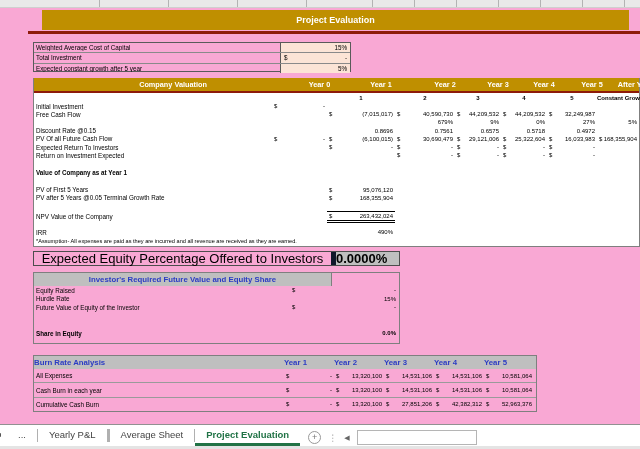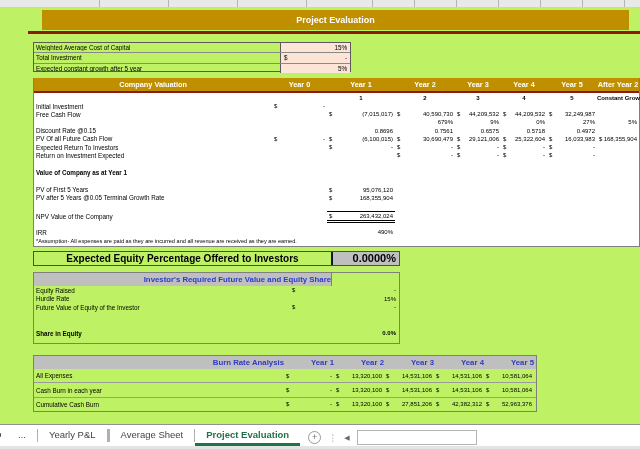--- a/index.html
+++ b/index.html
@@ -1,70 +1,70 @@
 <!DOCTYPE html>
 <html style="--gold: #BF8F00; --dred: #8E1B0A; --peach: #FCE4D6; --gray: #BFBFBF; --blue: #2B3CC4; --green: #217346;"><head>
 <meta charset="utf-8">
 <style>
   html,body{margin:0;padding:0;background:#fff;}
-  .screen{position:relative;width:640px;height:449px;background:#bef264;overflow:hidden;
+  .screen{position:relative;width:640px;height:449px;background:#f9a8d4;overflow:hidden;
           font-family:"Liberation Sans",sans-serif;color:#000;}
   
   .col-strip{position:absolute;left:0;top:0;width:640px;height:7px;background:#e9e9e9;border-bottom:1px solid #cfcfcf;}
   .ticks{position:absolute;top:0;height:7px;}
   .t1{left:31px;width:300px;background:repeating-linear-gradient(90deg,transparent 0,transparent 68px,#b3b3b3 68px,#b3b3b3 69px);}
   .t2{left:331px;width:309px;background:repeating-linear-gradient(90deg,transparent 0,transparent 41px,#b3b3b3 41px,#b3b3b3 42px);}
   .title-bar{position:absolute;left:42px;top:10px;width:587px;height:20px;background:var(--gold);
              color:#fff;font-weight:bold;font-size:9px;text-align:center;line-height:20px;}
   .redline{position:absolute;left:28px;top:31px;width:612px;height:3px;background:var(--dred);}
   
   .input-box{position:absolute;left:33px;top:42px;width:316px;height:28px;border:1px solid #5a5a5a;}
   .in-row{display:grid;grid-template-columns:1fr 70px;height:9.3px;align-items:center;}
   .in-row + .in-row{border-top:1px solid #8a8a8a;}
   .in-label{font-size:6.3px;padding-left:2px;white-space:nowrap;overflow:hidden;}
   .in-val{height:100%;background:var(--peach);border-left:1px solid #5a5a5a;display:flex;align-items:center;
           justify-content:space-between;font-size:6.3px;padding:0 3px;}
   
   .val-box{position:absolute;left:33px;top:78px;width:605px;border:1px solid #7f7f7f;border-top:none;background:#fff;}
   .vgrid{display:grid;grid-template-columns:238px 55px 68px 60px 46px 46px 50px 42px;}
-  .gold-row{height:13px;background:var(--gold);color:#fff;font-weight:bold;font-size:7.3px;align-items:center;}
+  .gold-row{height:13px;background:var(--gold);color:#fff;font-weight:bold;font-size:7.3px;align-items:center;padding-left:20px;}
   .gold-row .cell{text-align:center;white-space:nowrap;}
   .redline2{height:2px;background:var(--dred);}
   .sub-row{height:9px;font-weight:bold;font-size:6px;align-items:center;}
   .sub-row .cell{text-align:center;white-space:nowrap;}
   .vrow{height:8.2px;align-items:center;}
   .vrow.spacer{height:9px;}
   .vrow.boldrow .label{font-weight:bold;}
   .vrow.noterow{height:10px;}
   .vrow.noterow .label{font-size:5.6px;}
   .cell{overflow:visible;}
   .label{font-size:6.3px;padding-left:2px;white-space:nowrap;}
   .money{display:flex;justify-content:space-between;align-items:center;font-size:6px;padding:0 2px;white-space:nowrap;}
   .money .v{margin-left:auto;}
   .money.npv{border-top:1px solid #000;border-bottom:3px double #000;height:8.2px;}
   
   .equity-strip{position:absolute;left:33px;top:251px;width:365px;height:13px;border:1px solid #4d4d4d;
                 display:grid;grid-template-columns:1fr 68px;}
-  .eq-label{font-weight:bold;font-size:10px;text-align:center;line-height:13px;white-space:nowrap;}
-  .eq-value{background:var(--gray);font-weight:bold;font-size:11px;text-align:right;line-height:13px;
-            padding-right:3px;border-left:2px solid #0f172a;}
+  .eq-label{font-weight:normal;font-size:13px;text-align:center;line-height:13px;white-space:nowrap;}
+  .eq-value{background:var(--gray);font-weight:bold;font-size:13px;text-align:left;line-height:13px;
+            padding-right:3px;border-left:5px solid #0f172a;}
   
   .inv-box{position:absolute;left:33px;top:272px;width:365px;height:70px;border:1px solid #7f7f7f;}
   .inv-head{height:13px;width:297px;background:var(--gray);border-right:1px solid #7f7f7f;
-            color:var(--blue);font-weight:bold;font-size:7.8px;text-align:right;line-height:13px;white-space:nowrap;}
+            color:var(--blue);font-weight:bold;font-size:7.8px;text-align:center;line-height:13px;white-space:nowrap;}
   .inv-row{display:grid;grid-template-columns:255px 1fr;height:8.6px;align-items:center;}
   .inv-row .label{font-size:6.3px;}
   .inv-row .money{font-size:6px;padding:0 3px;}
   .inv-row.spacer{height:17px;}
   .inv-row.sharerow .label,.inv-row.sharerow .money{font-weight:bold;}
   
   .burn-box{position:absolute;left:33px;top:355px;width:502px;border:1px solid #7f7f7f;}
   .bgrid{display:grid;grid-template-columns:250px 50px 50px 50px 50px 50px;}
   .burn-head{height:13px;background:var(--gray);color:var(--blue);font-weight:bold;font-size:7.8px;align-items:center;}
-  .burn-head .cell{text-align:right;white-space:nowrap;}
+  .burn-head .cell{text-align:left;white-space:nowrap;}
   .brow{height:13.4px;align-items:center;}
   .brow + .brow{border-top:1px solid #9a9a9a;}
   
   .tabbar{position:absolute;left:0;top:424px;width:640px;height:25px;background:#fff;border-top:1px solid #919191;
           display:flex;align-items:stretch;}
   .tabbar::after{content:"";position:absolute;left:0;bottom:0;width:640px;height:4px;background:#e4e4e4;}
   .navchev{width:10px;font-size:8px;color:#555;line-height:20px;text-align:left;margin-left:-3px;}
   .tabs{display:flex;align-items:stretch;height:21px;}
   .tab{font-size:9.5px;color:#444;padding:0 11px;line-height:20px;white-space:nowrap;position:relative;}
   .tab.active{color:var(--green);font-weight:bold;border-bottom:3px solid var(--green);z-index:2;}

